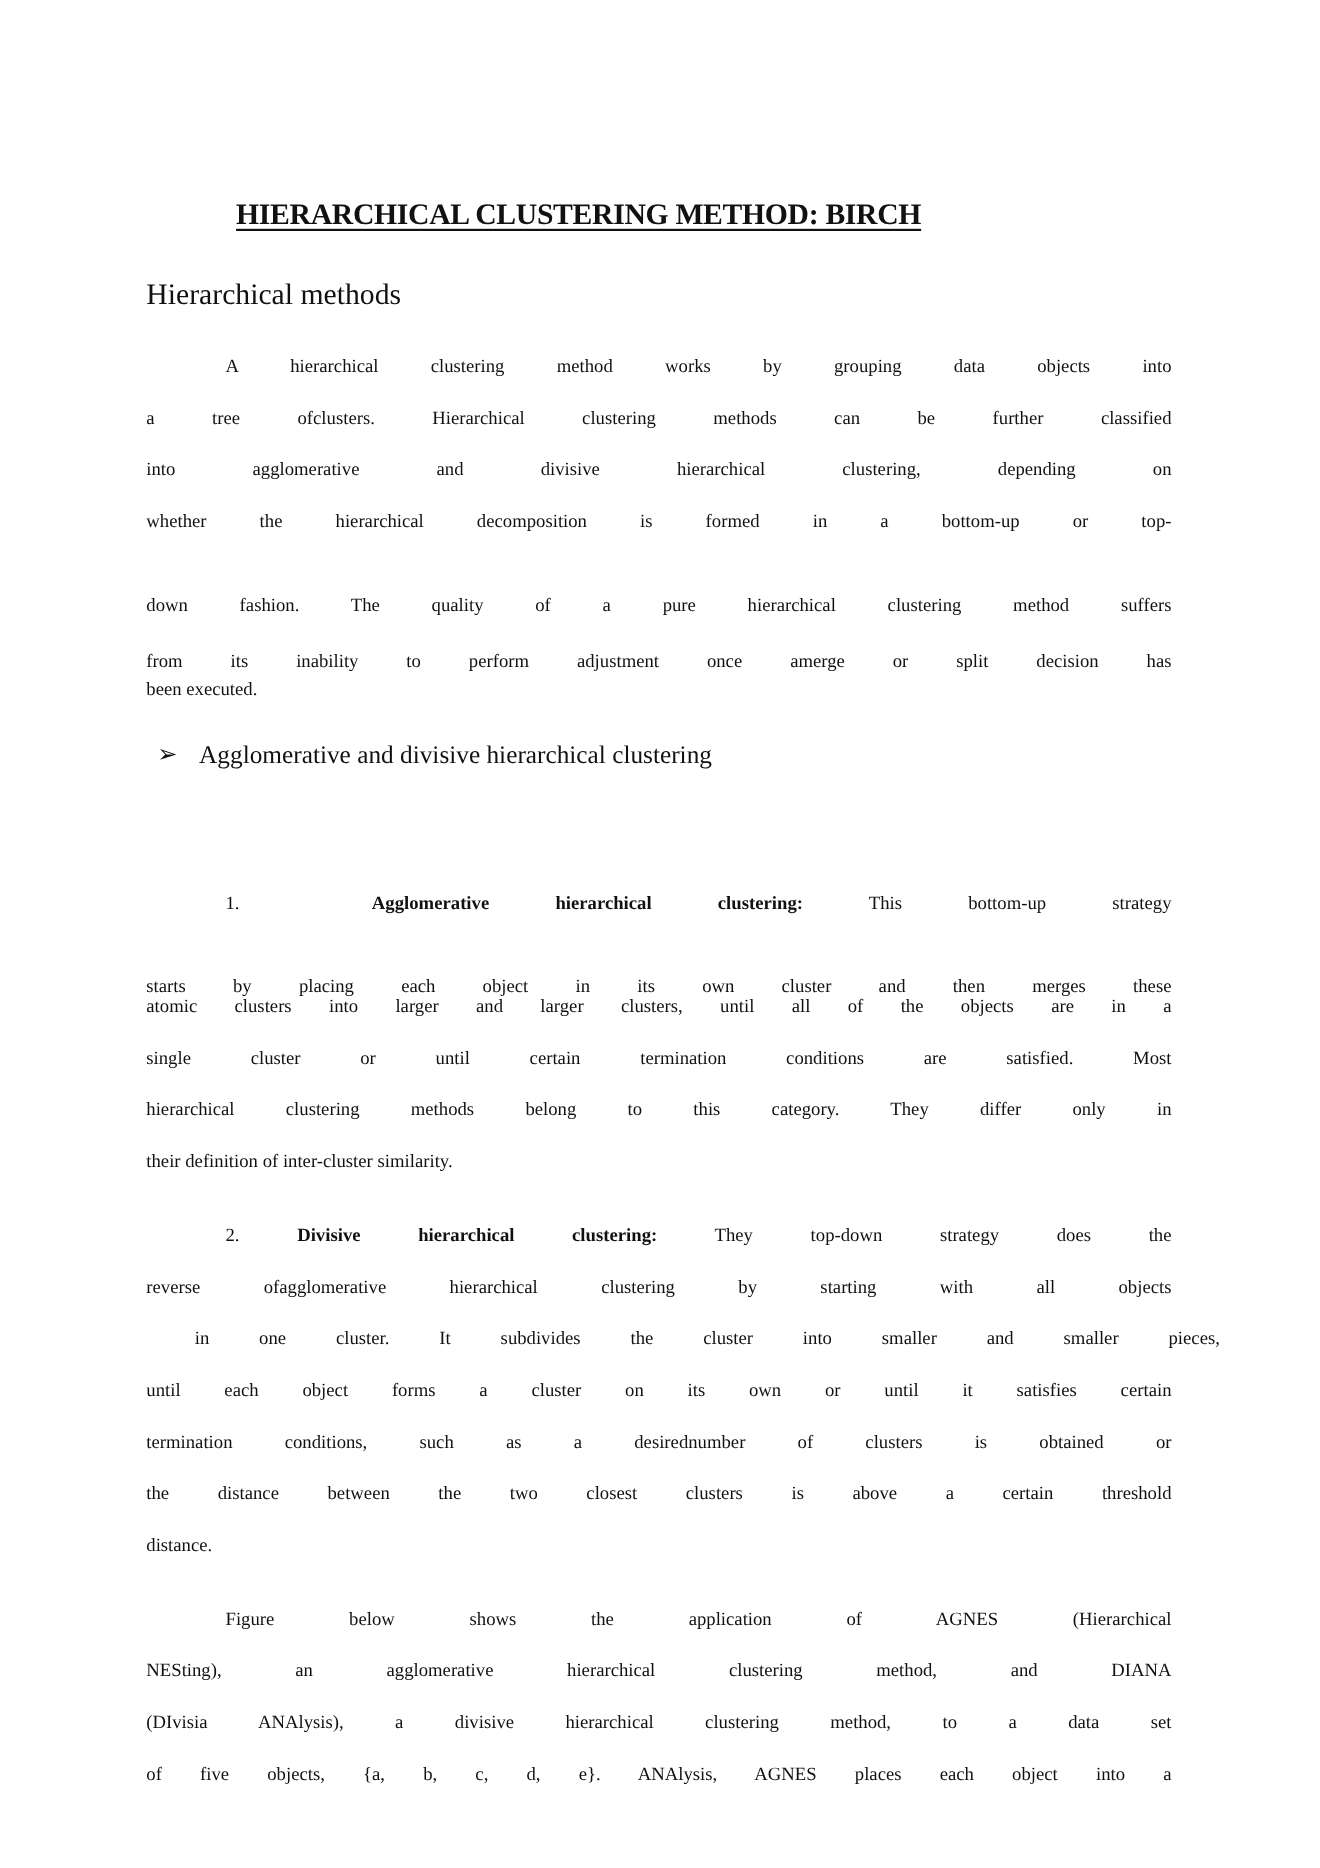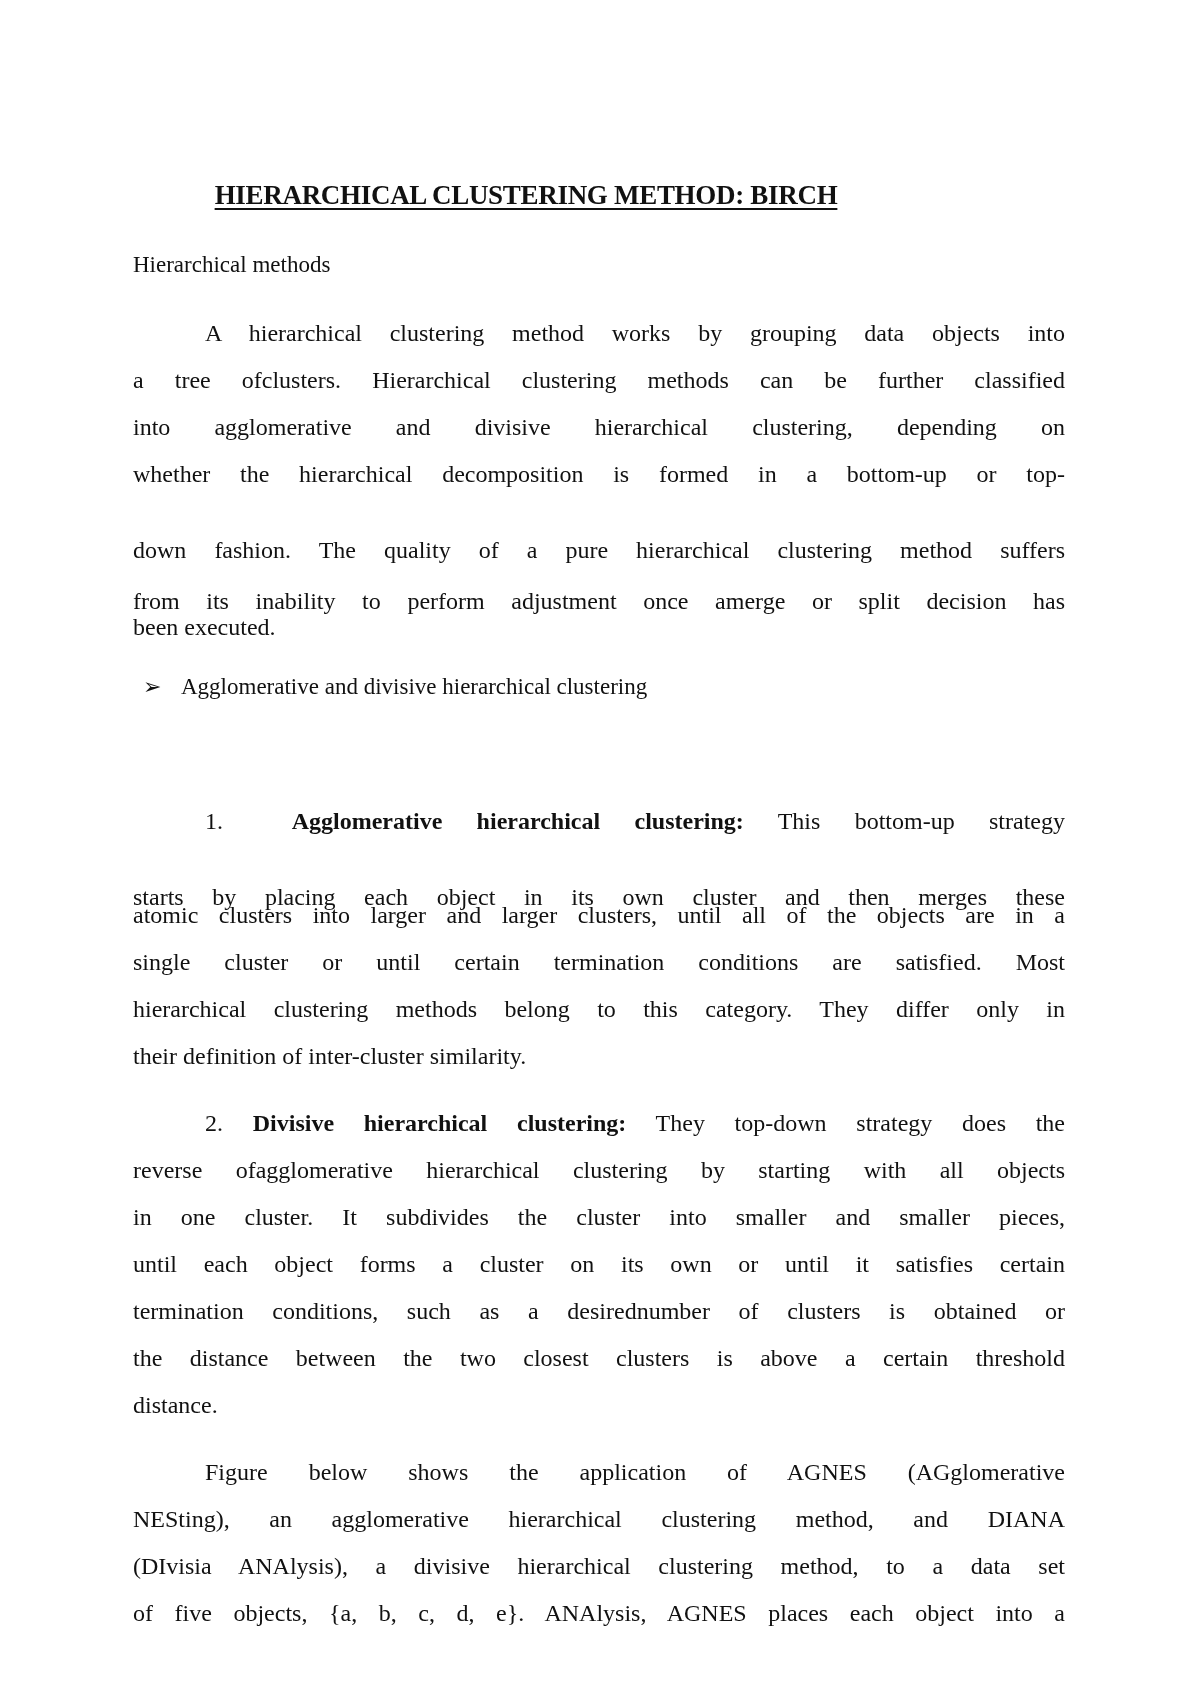--- a/index.html
+++ b/index.html
@@ -33,27 +33,27 @@
       font-size: 27px;
       text-decoration: underline;
       text-underline-offset: 4px;
       text-decoration-thickness: 2px;
       letter-spacing: -0.3px;
     }
     .subhead {
       position: absolute;
       left: 133px;
       top: 252px;
-      font-size: 23px;
+      font-size: 27px;
     }
     .line {
       position: absolute;
       left: 133px;
       width: 932px;
-      font-size: 24px;
+      font-size: 17px;
       white-space: nowrap;
       line-height: 30px;
       height: 30px;
     }
     .justify {
       text-align: justify;
       text-align-last: justify;
     }
     .indent {
       left: 205px;
@@ -118,27 +118,27 @@
     <div class="line" style="top:1041px;">their definition of inter-cluster similarity.</div>
   </div>
 
   <div>
     <div class="line indent justify" style="top:1108px;">
       <span>2.</span>
       <b class="bold-term">Divisive hierarchical clustering:</b>
       <span>They top-down strategy does the</span>
     </div>
     <div class="line justify" style="top:1155px;">reverse ofagglomerative hierarchical clustering by starting with all objects</div>
-    <div class="line justify" style="top:1202px;">in one cluster. It subdivides the cluster into smaller and smaller pieces,</div>
+    <div class="line justify" style="top:1202px;margin-left:44px;">in one cluster. It subdivides the cluster into smaller and smaller pieces,</div>
     <div class="line justify" style="top:1249px;">until each object forms a cluster on its own or until it satisfies certain</div>
     <div class="line justify" style="top:1296px;">termination conditions, such as a desirednumber of clusters is obtained or</div>
     <div class="line justify" style="top:1343px;">the distance between the two closest clusters is above a certain threshold</div>
     <div class="line" style="top:1390px;">distance.</div>
   </div>
 
   <div>
-    <div class="line indent justify" style="top:1457px;">Figure below shows the application of AGNES (AGglomerative</div>
+    <div class="line indent justify" style="top:1457px;">Figure below shows the application of AGNES (Hierarchical</div>
     <div class="line justify" style="top:1504px;">NESting), an agglomerative hierarchical clustering method, and DIANA</div>
     <div class="line justify" style="top:1551px;">(DIvisia ANAlysis), a divisive hierarchical clustering method, to a data set</div>
     <div class="line justify" style="top:1598px;">of five objects, {a, b, c, d, e}. ANAlysis, AGNES places each object into a</div>
   </div>
 
 </div>
 
 </body></html>

